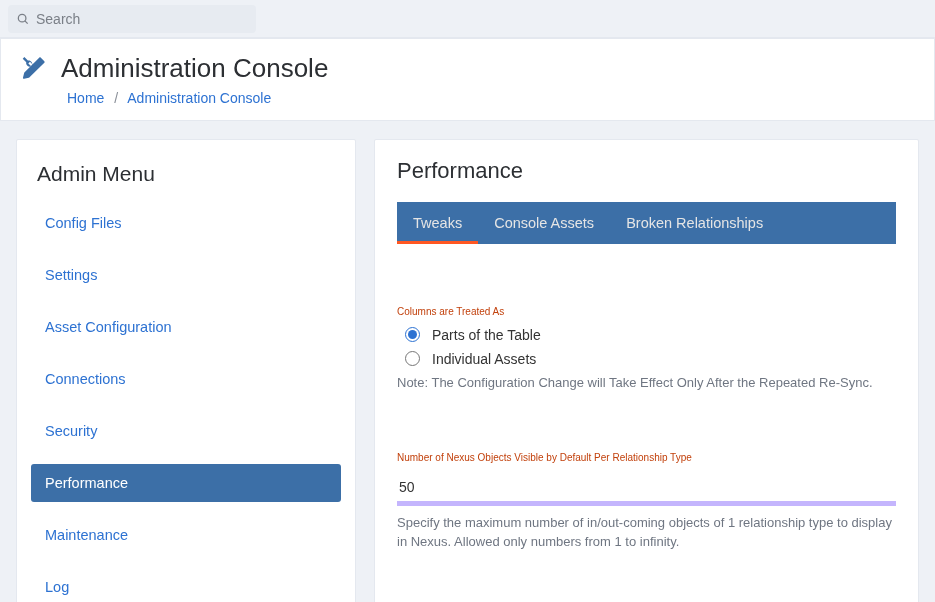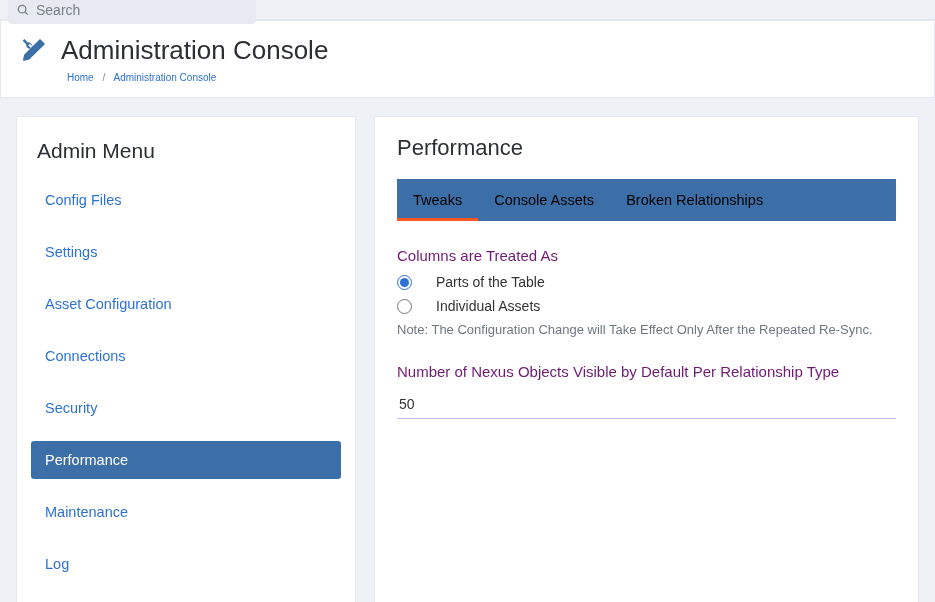--- a/index.html
+++ b/index.html
@@ -1,59 +1,59 @@
 <!DOCTYPE html>
 <html><head>
 <meta charset="utf-8">
 <style>
   * { box-sizing: border-box; margin: 0; padding: 0; }
   html, body { width: 935px; height: 602px; overflow: hidden; font-family: "Segoe UI", "Helvetica Neue", Arial, sans-serif; font-size: 14px; color: #333; background: #eef1f6; }
   a { text-decoration: none; }
 
   
-  .topbar { height: 20px; background: #eef1f6; border-bottom: 1px solid #e4e8ef; display: flex; align-items: center; padding-left: 8px; }
+  .topbar { height: 38px; background: #eef1f6; border-bottom: 1px solid #e4e8ef; display: flex; align-items: center; padding-left: 8px; }
   .search-wrap { background: #e7ebf1; border-radius: 4px; width: 248px; height: 28px; display: flex; align-items: center; padding: 0 8px; gap: 6px; }
   .search-wrap svg { flex: 0 0 auto; }
   .search-wrap input { border: none; background: transparent; outline: none; width: 100%; font-size: 14px; color: #555; }
   .search-wrap input::placeholder { color: #7a7f87; }
 
   
   .header-panel { background: #fff; border: 1px solid #e4e8ef; margin: 0 0 0 0; padding: 14px 24px 14px 18px; }
   .header-row { display: flex; align-items: center; gap: 14px; }
   .header-title { font-size: 26px; font-weight: 400; color: #2c2f33; }
-  .breadcrumb { margin-top: 6px; margin-left: 48px; font-size: 10px; color: #8a8f98; }
+  .breadcrumb { margin-top: 6px; margin-left: 48px; font-size: 14px; color: #8a8f98; }
   .breadcrumb .crumb { color: #2d72d2; }
   .breadcrumb .sep { margin: 0 6px; color: #8a8f98; }
 
   
   .body { display: flex; gap: 18px; padding: 18px 16px 0 16px; }
   .card { background: #fff; border: 1px solid #e4e8ef; border-radius: 2px; }
 
   
   .sidebar { width: 340px; padding: 18px 14px 20px 14px; }
   .sidebar-title { font-size: 21px; font-weight: 500; color: #2c2f33; margin: 4px 0 18px 6px; }
   .menu { list-style: none; }
   .menu-item { display: block; padding: 11px 14px; border-radius: 3px; color: #2d72d2; font-size: 14.5px; cursor: pointer; margin-bottom: 14px; }
   .menu-item.active { background: #3c6fa7; color: #fff; }
 
   
   .main { flex: 1; padding: 18px 22px 12px 22px; display: flex; flex-direction: column; min-width: 0; }
   .main-title { font-size: 22px; font-weight: 500; color: #2c2f33; margin-bottom: 18px; }
 
   .tabbar { background: #3c6fa7; display: flex; height: 42px; align-items: stretch; }
-  .tab { color: #000000; font-size: 14.5px; padding: 0 16px; display: flex; align-items: center; cursor: pointer; position: relative; }
+  .tab { color: #e5e5e5; font-size: 14.5px; padding: 0 16px; display: flex; align-items: center; cursor: pointer; position: relative; }
   .tab.active::after { content: ""; position: absolute; left: 0; right: 0; bottom: 0; height: 3px; background: #ff5722; }
 
   .section { margin-top: 26px; }
-  .field-label { color: #701a75; font-size: 15px; margin-bottom: 10px; }
-  .radio-row { display: flex; align-items: flex-end; gap: 24px; margin-bottom: 8px; font-size: 14px; color: #333; }
+  .field-label { color: #c2410c; font-size: 10px; margin-bottom: 10px; margin-top: 36px; }
+  .radio-row { display: flex; align-items: flex-start; gap: 12px; margin-bottom: 8px; font-size: 14px; color: #333; margin-left: 8px; }
   .radio-row input[type=radio] { width: 15px; height: 15px; accent-color: #2d72d2; }
   .note { color: #6f7682; font-size: 13px; }
 
-  .text-input { width: 100%; border: none; border-bottom: 1px solid #c4b5fd; padding: 6px 2px; font-size: 14px; color: #333; outline: none; background: transparent; }
+  .text-input { width: 100%; border: none; border-bottom: 5px solid #c4b5fd; padding: 6px 2px; font-size: 14px; color: #333; outline: none; background: transparent; }
   .help { color: #6f7682; font-size: 13px; margin-top: 8px; line-height: 1.45; }
 </style>
 </head>
 <body>
 
 <div class="topbar">
   <div class="search-wrap">
     <svg width="14" height="14" viewBox="0 0 24 24" fill="none" stroke="#7a7f87" stroke-width="2.2">
         <circle cx="10.5" cy="10.5" r="6.5"></circle>
         <line x1="20" y1="20" x2="15.2" y2="15.2"></line>
@@ -114,17 +114,18 @@
       <label class="radio-row">
         <input type="radio" name="cols" style="">
         <span>Individual Assets</span>
       </label>
       <div class="note">Note: The Configuration Change will Take Effect Only After the Repeated Re-Sync.</div>
     </div>
 
     <div class="section">
       <div class="field-label">Number of Nexus Objects Visible by Default Per Relationship Type</div>
       <input class="text-input" type="text" value="50" style="">
+      <div class="help">Specify the maximum number of in/out-coming objects of 1 relationship type to display in Nexus. Allowed only numbers from 1 to infinity.</div>
     </div>
 
 
   </div>
 </div>
 
 </body></html>

